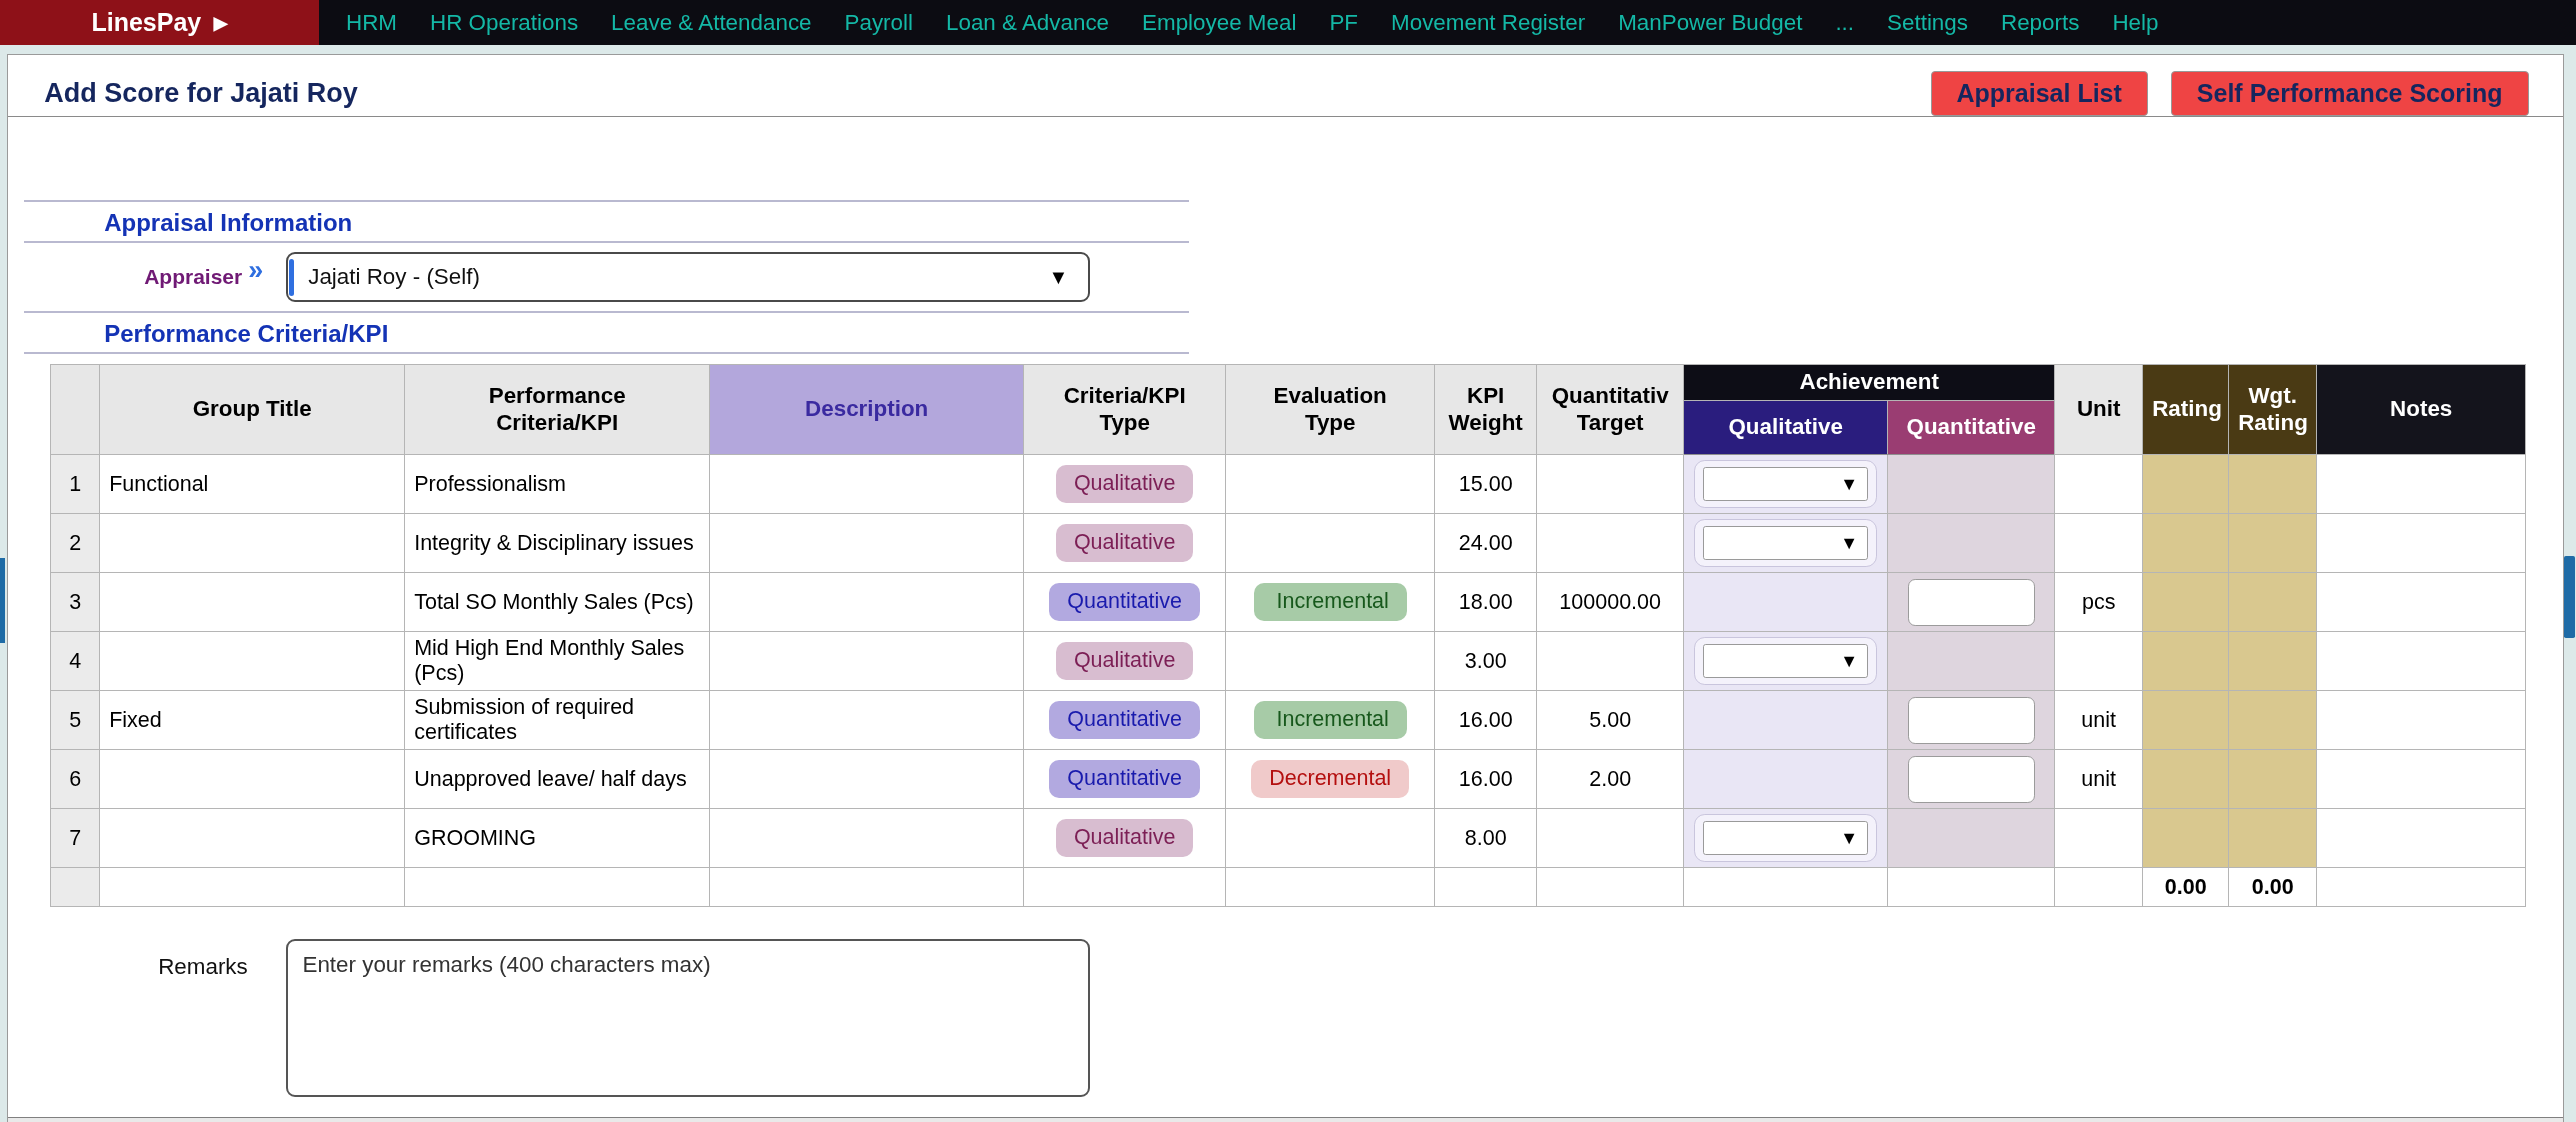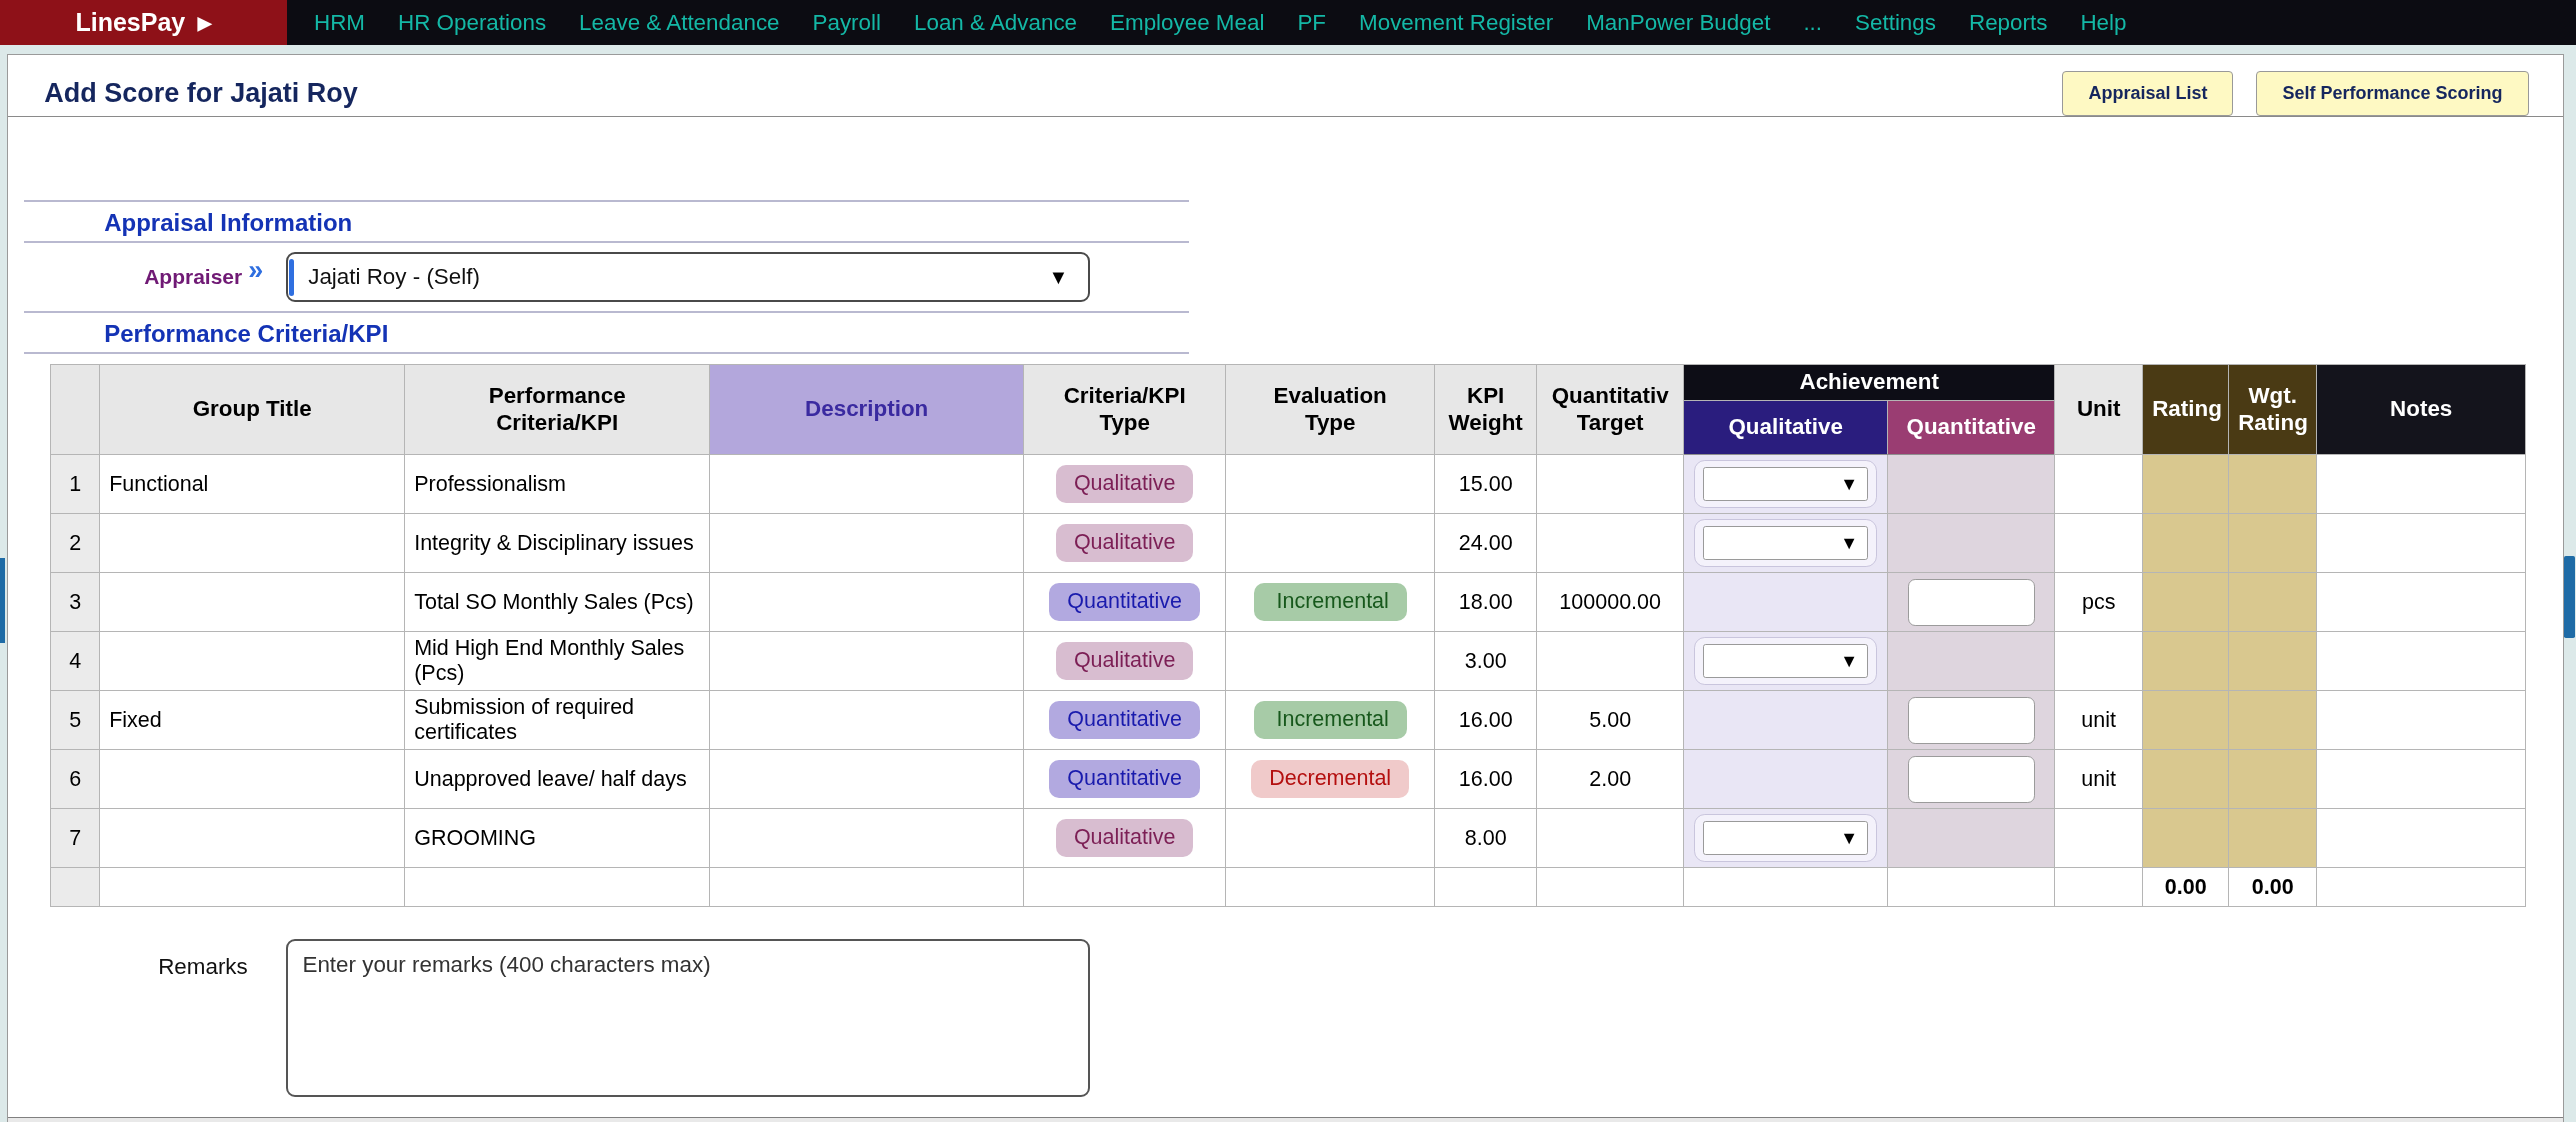--- a/index.html
+++ b/index.html
@@ -2,32 +2,32 @@
 <html style="--brand-red: #8e1118; --nav-black: #0c0c12; --accent-blue: #1353e0; --heading-blue: #1433b5; --title-navy: #15265e; --desc-header-bg: #b3a7dc; --achievement-header-bg: #0d0d16; --qualitative-header-bg: #2a1d7e; --quantitative-header-bg: #9a3d72; --rating-header-bg: #4a3a14; --notes-header-bg: #14141c; --badge-qualitative-bg: #d8bdd0; --badge-qualitative-text: #7c1f55; --badge-quantitative-bg: #b2a9e0; --badge-quantitative-text: #1a1bad; --badge-incremental-bg: #a7cba7; --badge-incremental-text: #17581c; --badge-decremental-bg: #f0caca; --badge-decremental-text: #b40f0f; --qual-col-bg: #e9e6f5; --quant-col-bg: #ded5de; --rating-col-bg: #d9c88f; --scroll-thumb: #1e6ba6;font-size:14.3px"><head>
 <meta charset="utf-8">
 <style>
   * { margin:0; padding:0; box-sizing:border-box; }
   html,body { width:2576px; height:1122px; overflow:hidden; }
   body { font-family:"Liberation Sans", sans-serif; }
   .page { position:relative; width:2576px; height:1122px; background:#dce9e9; overflow:hidden; }
 
   
   .navbar { position:absolute; top:0; left:0; width:100%; height:45px; background:var(--nav-black); display:flex; align-items:stretch; z-index:5; }
-  .brand { width:287px; background:var(--brand-red); color:#fff; display:flex; align-items:center; justify-content:center; gap:12.5px; font-size:25px; font-weight:bold; }
+  .brand { width:319px; background:var(--brand-red); color:#fff; display:flex; align-items:center; justify-content:center; gap:12.5px; font-size:25px; font-weight:bold; }
   .brand .tri { font-size:18px; }
   .nav-items { display:flex; align-items:center; gap:33px; padding-left:27px; }
   .nav-item { color:#14b8a6; font-size:22.4px; font-weight:500; white-space:nowrap; cursor:pointer; }
 
   
   .container { position:absolute; left:7.2px; right:12.5px; top:54px; bottom:0; background:#fff; border:1.8px solid #9a9a9a; border-bottom:none; }
 
   .page-header { position:absolute; top:0; left:0; right:0; height:62px; border-bottom:1.8px solid #8a8a8a; display:flex; align-items:center; justify-content:space-between; padding:16px 34px 0 36px; }
   .page-title { font-size:27px; font-weight:bold; color:var(--title-navy); }
   .header-btns { display:flex; gap:23px; }
-  .hbtn { height:45px; padding:0 25px; background:#fef9c3; border:1.8px solid #999; border-radius:4px; display:flex; align-items:center; font-size:18px; font-weight:600; color:var(--title-navy); cursor:pointer; }
+  .hbtn { height:45px; padding:0 25px; background:#ef4444; border:1.8px solid #999; border-radius:4px; display:flex; align-items:center; font-size:25px; font-weight:600; color:var(--title-navy); cursor:pointer; }
 
   .content { position:absolute; top:64px; left:0; right:0; bottom:0; }
 
   .sline { position:absolute; left:16px; width:1165px; height:1.8px; background:#b9b9d0; }
   .section-heading { position:absolute; left:96px; font-size:24px; font-weight:600; color:var(--heading-blue); }
 
   
   .appraiser-row { position:absolute; top:132px; left:0; width:1192px; height:52px; display:flex; align-items:center; }
   .appraiser-label { position:absolute; left:136px; font-size:21px; font-weight:600; color:#701a75; }
   .chev-right { position:absolute; left:240px; font-size:27px; font-weight:bold; color:#2f6fe0; top:3.6px; }

